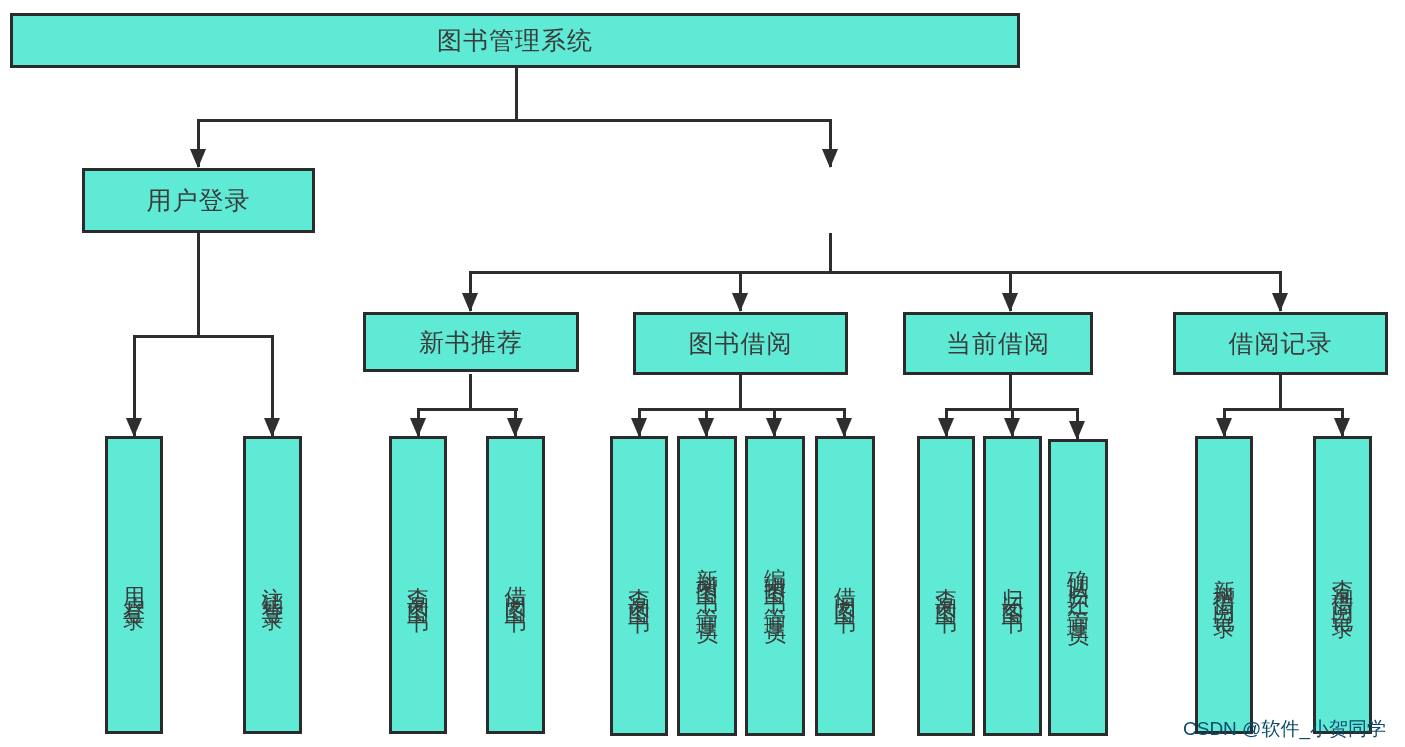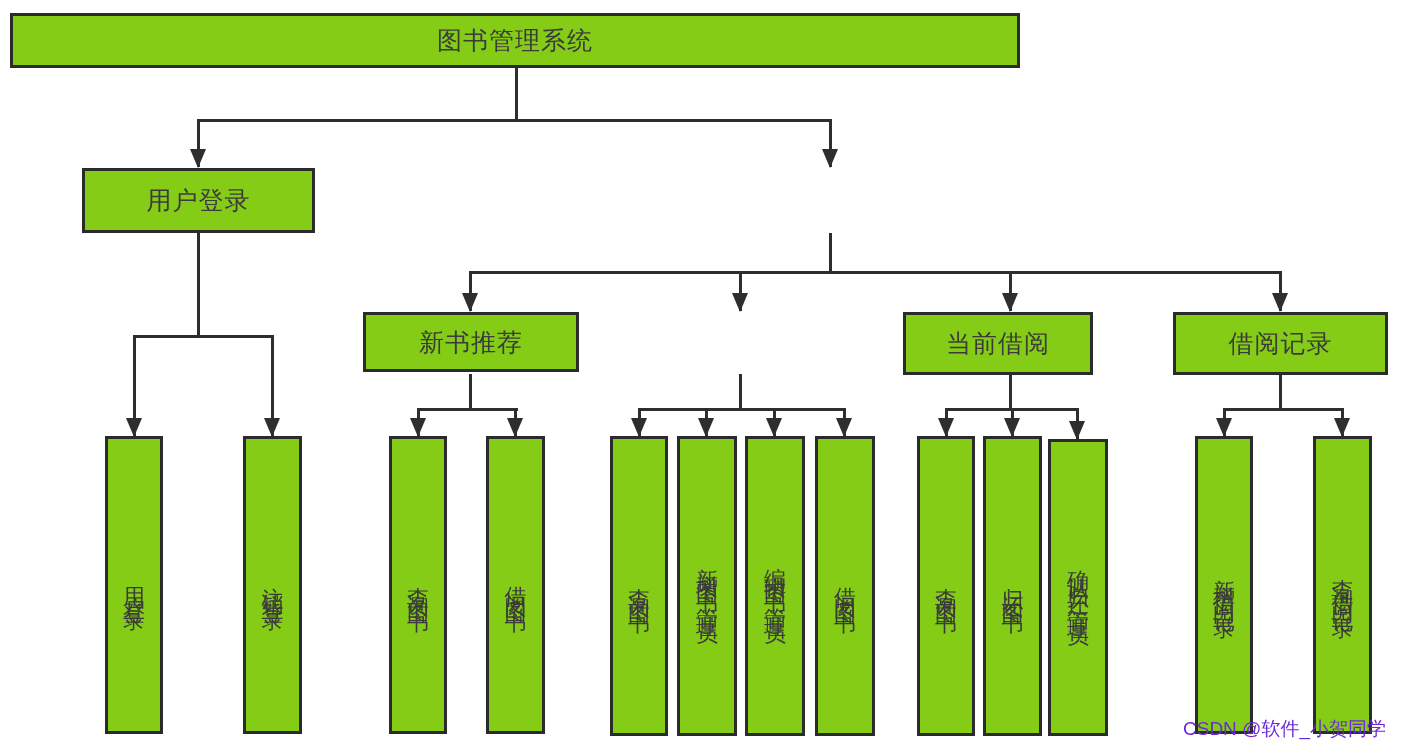--- a/index.html
+++ b/index.html
@@ -12,21 +12,21 @@
     position: relative;
     width: 1405px;
     height: 747px;
     background: #ffffff;
     overflow: hidden;
   }
   .node {
     position: absolute;
     box-sizing: border-box;
     border: 3px solid #2b2b2b;
-    background: #84cc16;
+    background: #5eead4;
     display: flex;
     align-items: center;
     justify-content: center;
     color: #3b3b3b;
   }
   .node.h span {
     font-size: 25px;
     letter-spacing: 1px;
     white-space: nowrap;
   }
@@ -53,21 +53,21 @@
     height: 0;
     border-left: 8px solid transparent;
     border-right: 8px solid transparent;
     border-top: 19px solid #2e2e2e;
   }
   #watermark {
     position: absolute;
     left: 1183px;
     top: 716px;
     font-size: 19px;
-    color: #6d28d9;
+    color: #0c4a6e;
     white-space: nowrap;
     z-index: 10;
   }
 </style>
 </head>
 <body>
 
 <div id="canvas">
 
   <div class="vline" style="left:515px;top:68px;height:53px"></div>
@@ -133,20 +133,23 @@
     <span>图书管理系统</span>
   </div>
 
   <div class="node h" style="left:82px;top:168px;width:233px;height:65px">
     <span>用户登录</span>
   </div>
 
   <div class="node h" style="left:363px;top:312px;width:216px;height:60px">
     <span>新书推荐</span>
   </div>
+  <div class="node h" style="left:633px;top:312px;width:215px;height:63px">
+    <span>图书借阅</span>
+  </div>
   <div class="node h" style="left:903px;top:312px;width:190px;height:63px">
     <span>当前借阅</span>
   </div>
   <div class="node h" style="left:1173px;top:312px;width:215px;height:63px">
     <span>借阅记录</span>
   </div>
 
   <div class="node v" style="left:105px;top:436px;width:58px;height:298px">
     <span>用户登录</span>
   </div>

